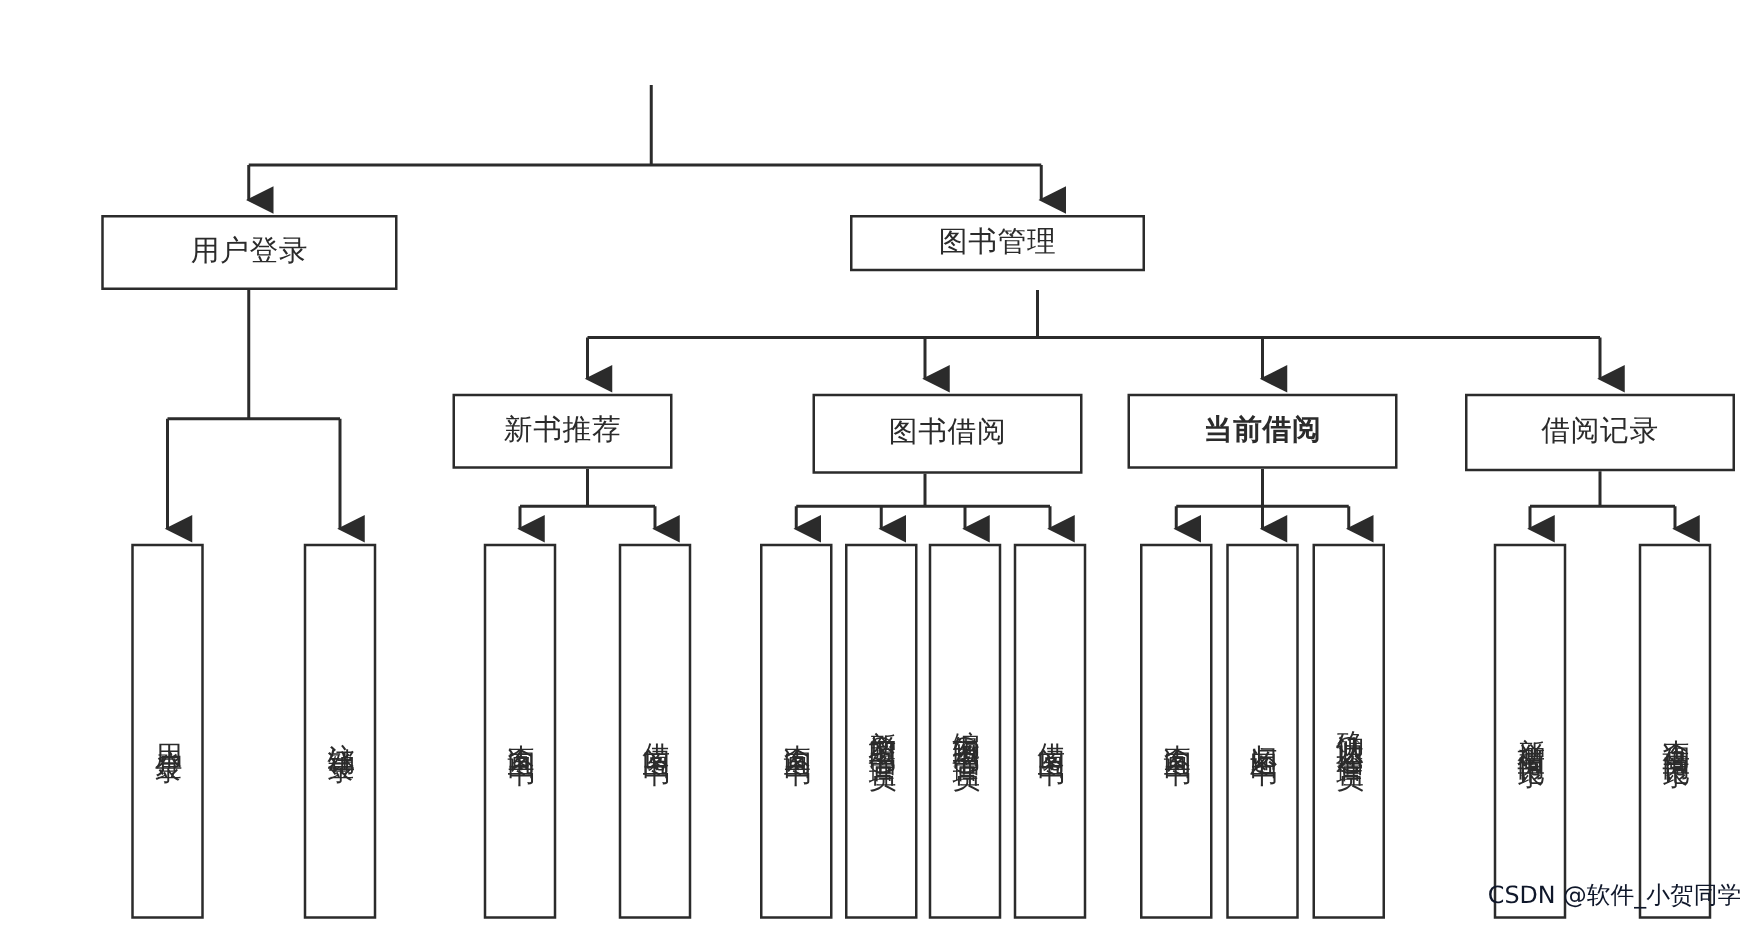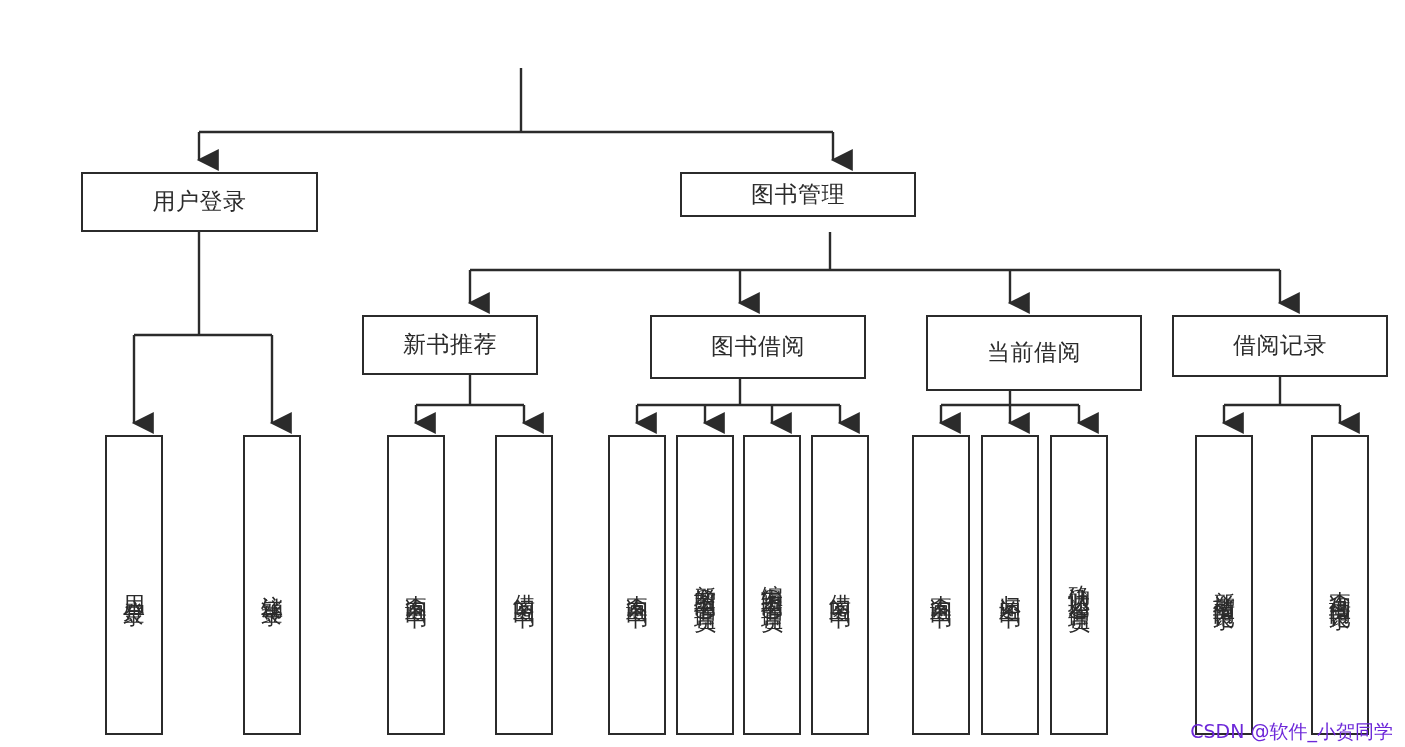--- a/index.html
+++ b/index.html
@@ -55,23 +55,23 @@
     text-orientation:upright;
     font-size:22px;
     line-height:1.0;
     letter-spacing:4px;
     white-space:nowrap;
     max-height:290px;
   }
   #watermark{
     position:absolute;
     right:12px;
-    bottom:2px;
+    bottom:18px;
     font-size:19px;
-    color:#6d28d9;
+    color:#0f172a;
     z-index:5;
     white-space:nowrap;
     pointer-events:none;
   }
 </style>
 </head>
 <body>
 
 <div id="canvas">
 
@@ -137,21 +137,21 @@
   </div>
 
   <div class="node h" style="left:362px; top:315px; width:176px; height:60px;">
     <span class="lbl">新书推荐</span>
   </div>
 
   <div class="node h" style="left:632px; top:315px; width:216px; height:64px;margin-left:18px;">
     <span class="lbl">图书借阅</span>
   </div>
 
-  <div class="node h" style="left:926px; top:315px; width:216px; height:76px;">
+  <div class="node h" style="left:902px; top:315px; width:216px; height:60px;font-weight:bold;">
     <span class="lbl">当前借阅</span>
   </div>
 
   <div class="node h" style="left:1172px; top:315px; width:216px; height:62px;">
     <span class="lbl">借阅记录</span>
   </div>
 
   <div class="node v" style="left:105px; top:435px; width:58px; height:300px;">
     <span class="lbl">用户登录</span>
   </div>

